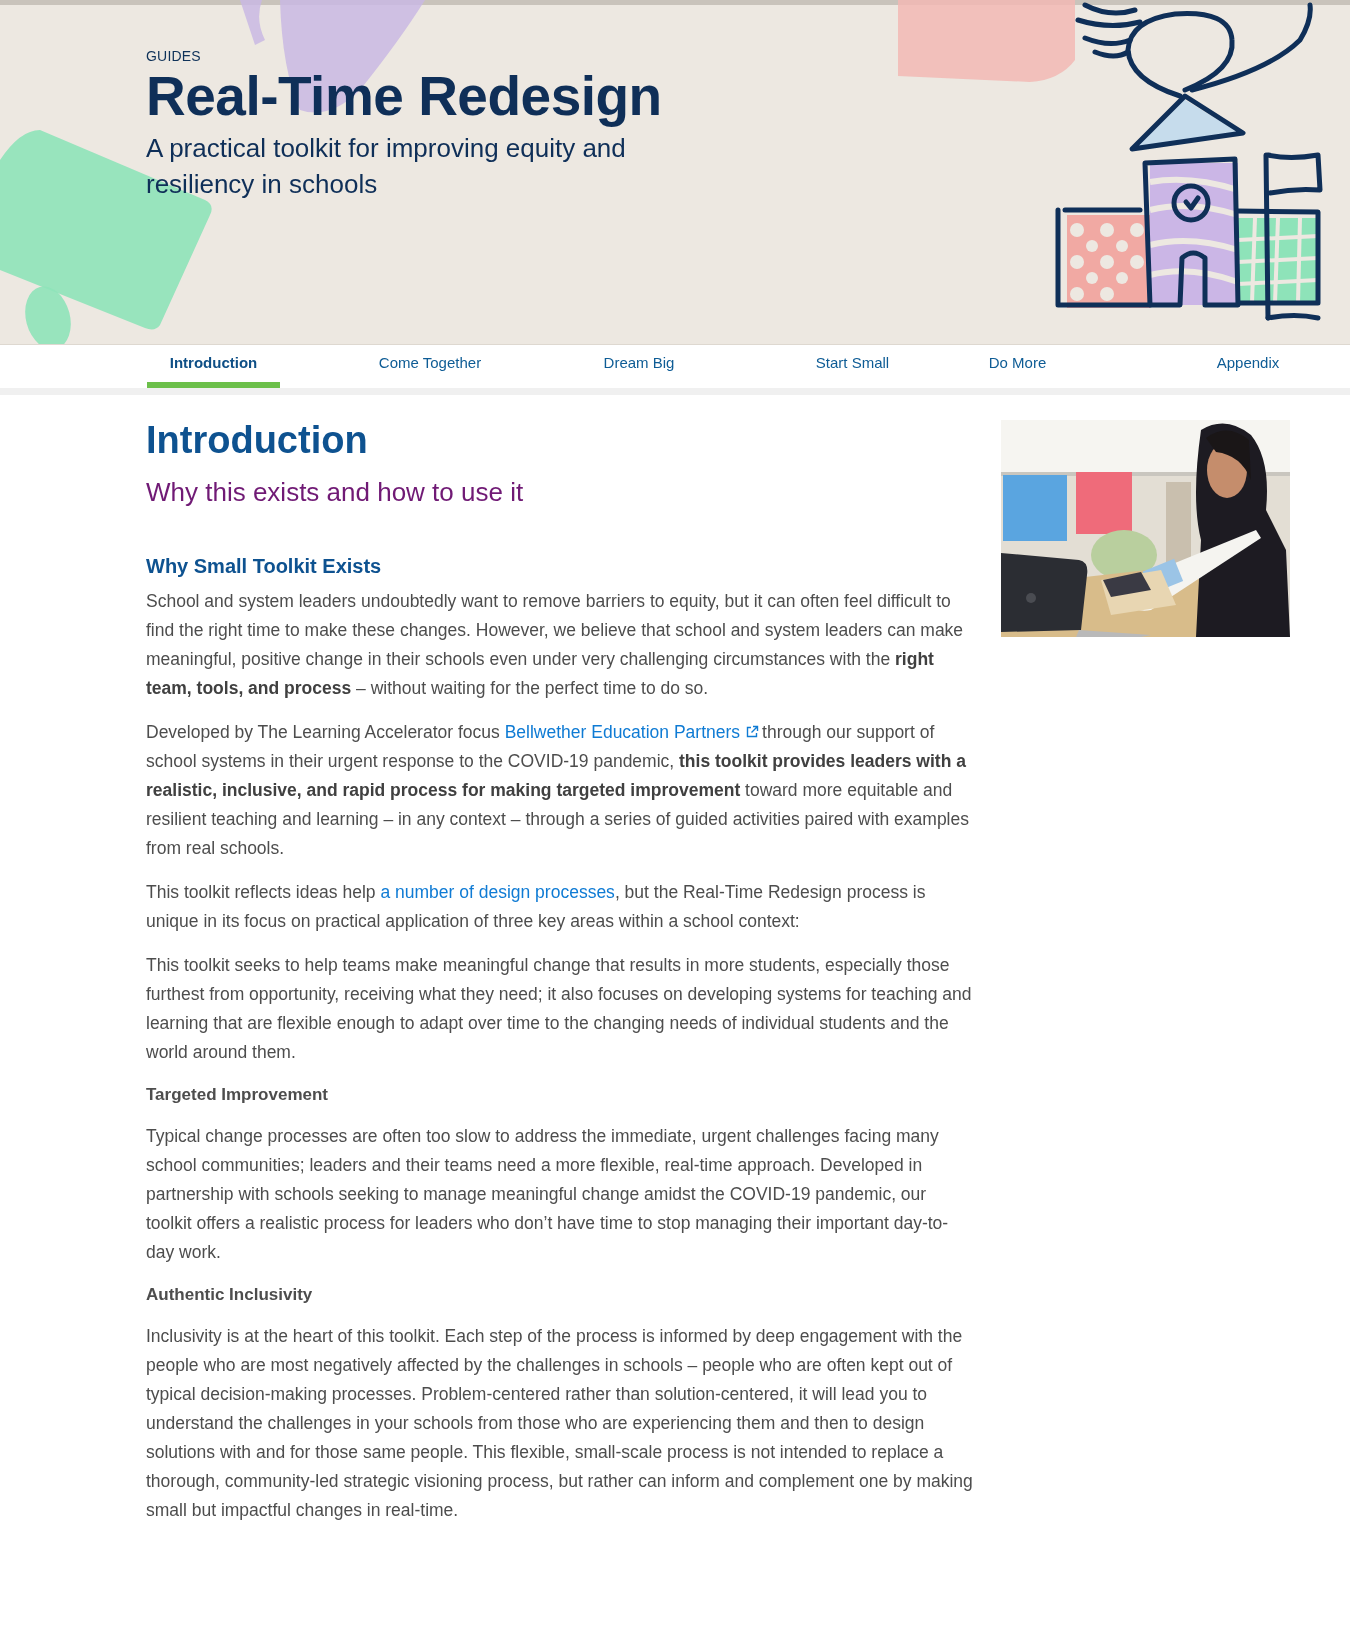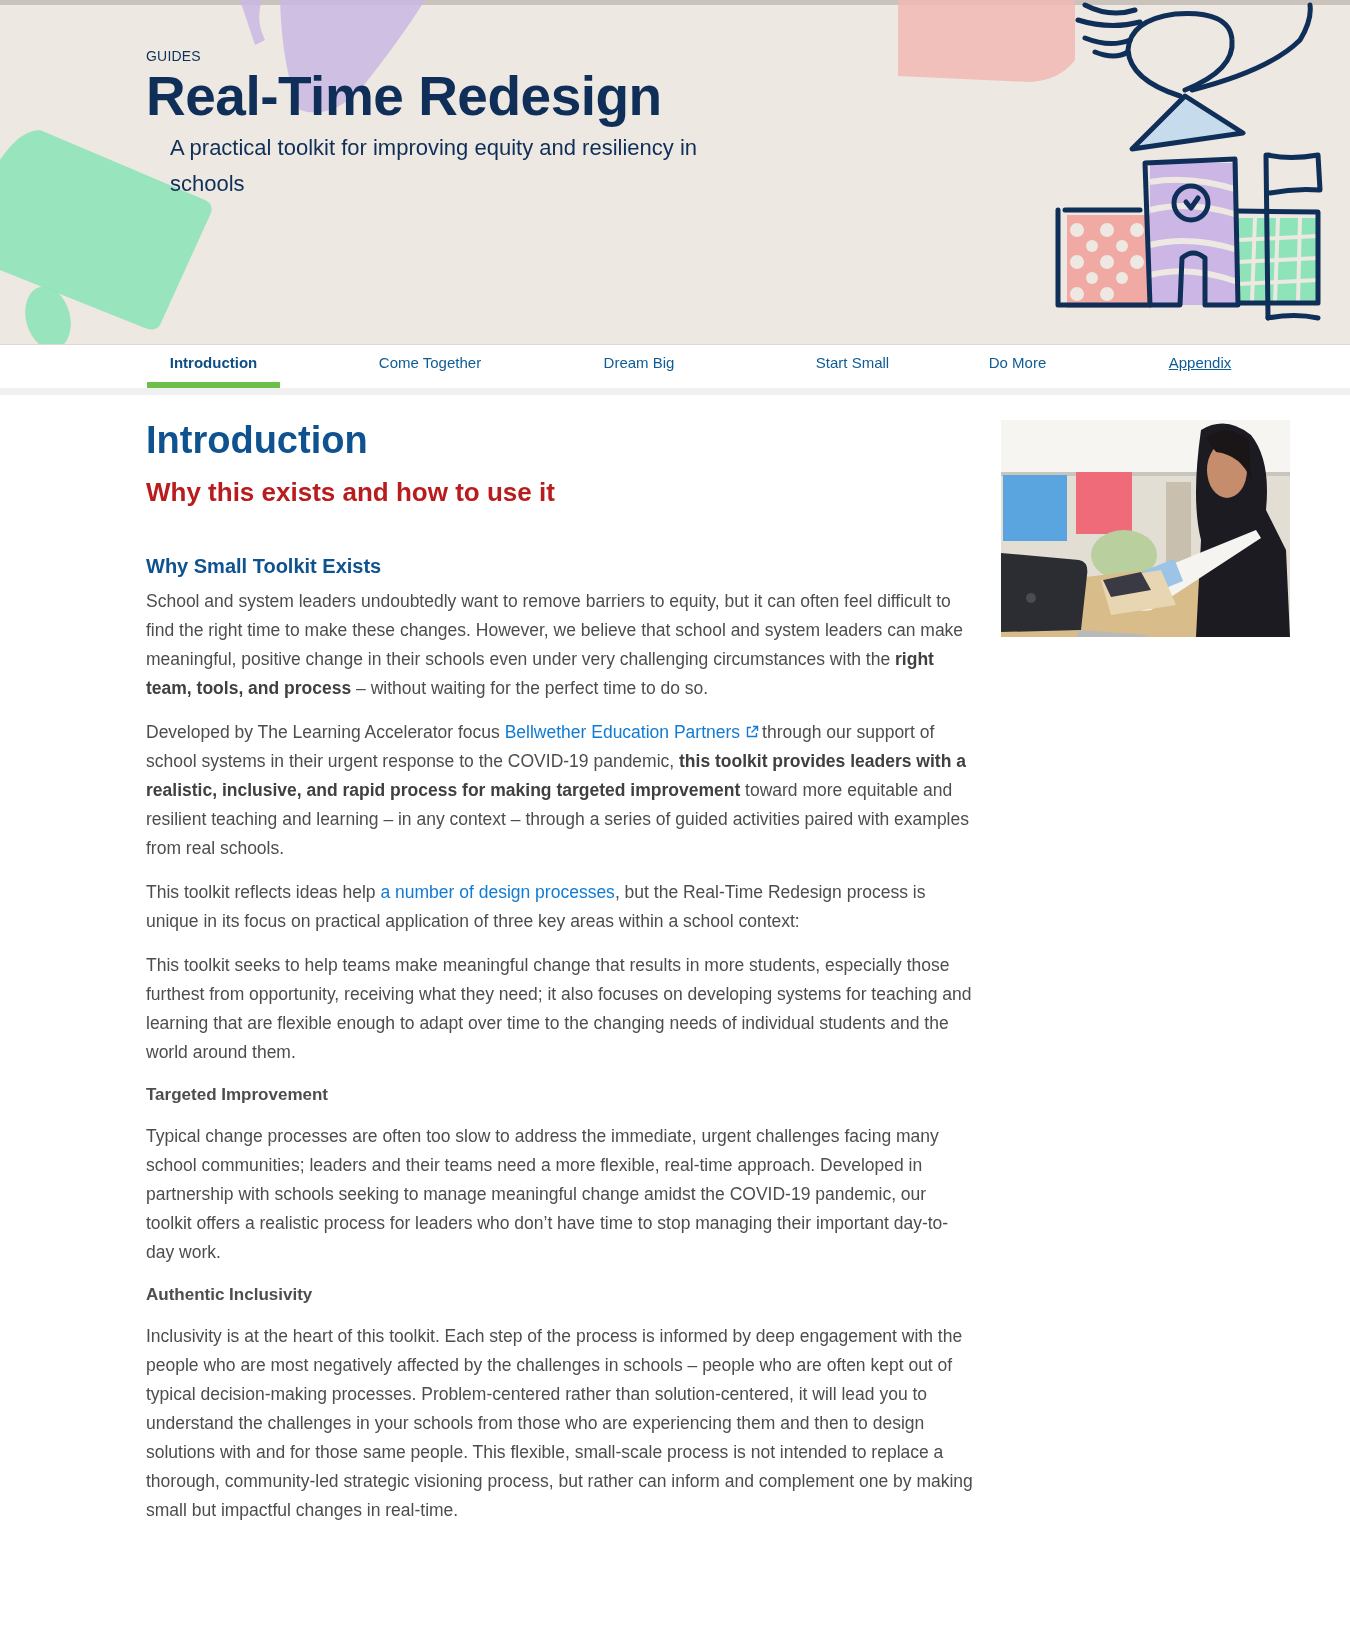--- a/index.html
+++ b/index.html
@@ -12,38 +12,38 @@
       background: #ede8e1; overflow: hidden;
     }
     .hero::before {
       content: ""; position: absolute; left: 0; top: 0; width: 100%; height: 5px;
       background: #c9c3bb;
     }
     .hero .deco { position: absolute; top: 0; left: 0; }
     .hero-text { position: absolute; left: 146px; top: 48px; z-index: 2; }
     .hero-eyebrow { font-size: 14px; letter-spacing: 0.2px; color: #0f3259; margin-bottom: 2px; }
     .hero-title { font-size: 55px; font-weight: 700; color: #0f2f58; letter-spacing: -0.5px; line-height: 60px; }
-    .hero-subtitle { font-size: 22px; color: #0f2f58; line-height: 36px; margin-top: 4px; width: 540px; margin-left: 24px; }
+    .hero-subtitle { font-size: 26px; color: #0f2f58; line-height: 36px; margin-top: 4px; width: 540px; }
 
     
     .tabs { position: relative; height: 44px; background: #ffffff; border-top: 1px solid #ded8d0; }
     .tab {
       position: absolute; top: 0; height: 43px; line-height: 36px;
       font-size: 15px; color: #0e5c95; text-decoration: none; text-align: center;
       cursor: pointer; white-space: nowrap;
     }
     .tab.active { color: #0e4f86; font-weight: 700; }
     .tab .underline { position: absolute; left: 0; right: 0; bottom: 0; height: 6px; background: #6cc04a; }
     .tab-strip { height: 7px; background: #f0f0f0; }
 
     
     .content { position: relative; padding-left: 146px; padding-top: 22px; }
     .main-col { width: 830px; }
     .page-title { font-size: 38px; font-weight: 700; color: #0e5290; line-height: 46px; }
-    .page-subtitle { font-size: 26px; color: #b91c1c; line-height: 34px; margin-top: 12px; margin-bottom: 44px; font-weight: bold; }
+    .page-subtitle { font-size: 26px; color: #701a75; line-height: 34px; margin-top: 12px; margin-bottom: 44px; }
     .section-title { font-size: 20px; font-weight: 700; color: #0e5290; line-height: 26px; margin-bottom: 8px; }
     .para { font-size: 17.5px; line-height: 29px; color: #4d4d4d; margin-bottom: 15px; }
     .para b { color: #404040; font-weight: 700; }
     .para a { color: #0f7bd4; text-decoration: none; }
     .ext-icon { display: inline-block; width: 14px; height: 14px; vertical-align: -1px; margin: 0 3px 0 5px; }
     .sub-head { font-size: 17px; font-weight: 700; color: #4d4d4d; line-height: 26px; margin-top: 5px; margin-bottom: 14px; }
 
     .side-photo {
       position: absolute; left: 1001px; top: 25px; width: 289px; height: 217px; overflow: hidden;
       background: #e9e6df;
@@ -136,21 +136,21 @@
   </a>
   <a class="tab" style="left:590px; width:98px;">
     <span>Dream Big</span>
   </a>
   <a class="tab" style="left:806px; width:93px;">
     <span>Start Small</span>
   </a>
   <a class="tab" style="left:980px; width:75px;">
     <span>Do More</span>
   </a>
-  <a class="tab" style="left:1160px; width:80px;text-decoration:underline;">
+  <a class="tab" style="left:1208px; width:80px;">
     <span>Appendix</span>
   </a>
 </nav>
 <div class="tab-strip"></div>
 
 <main class="content">
   <div class="main-col">
     <h2 class="page-title">Introduction</h2>
     <div class="page-subtitle">Why this exists and how to use it</div>
 

